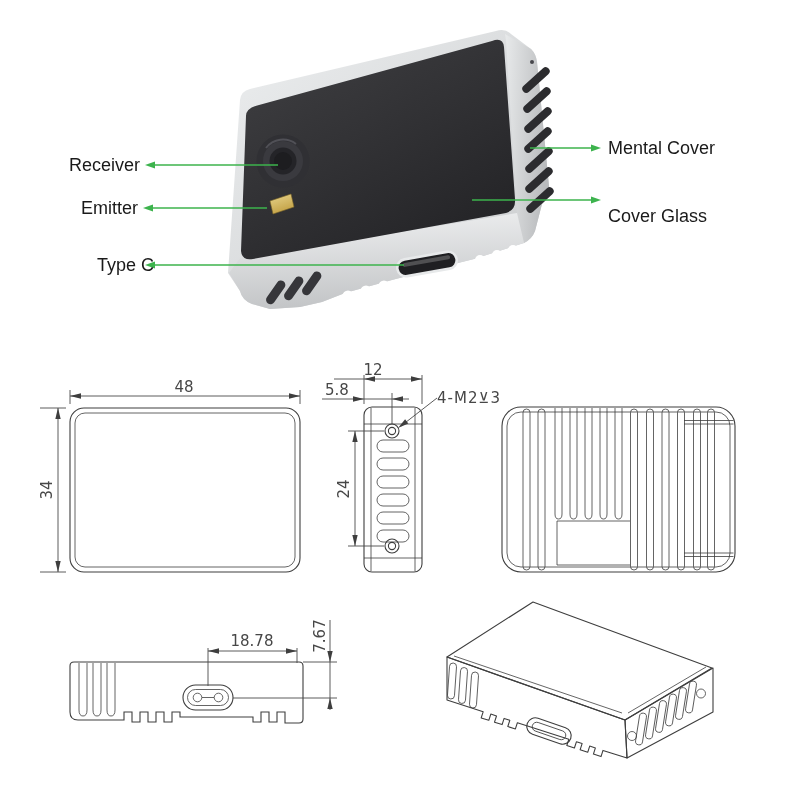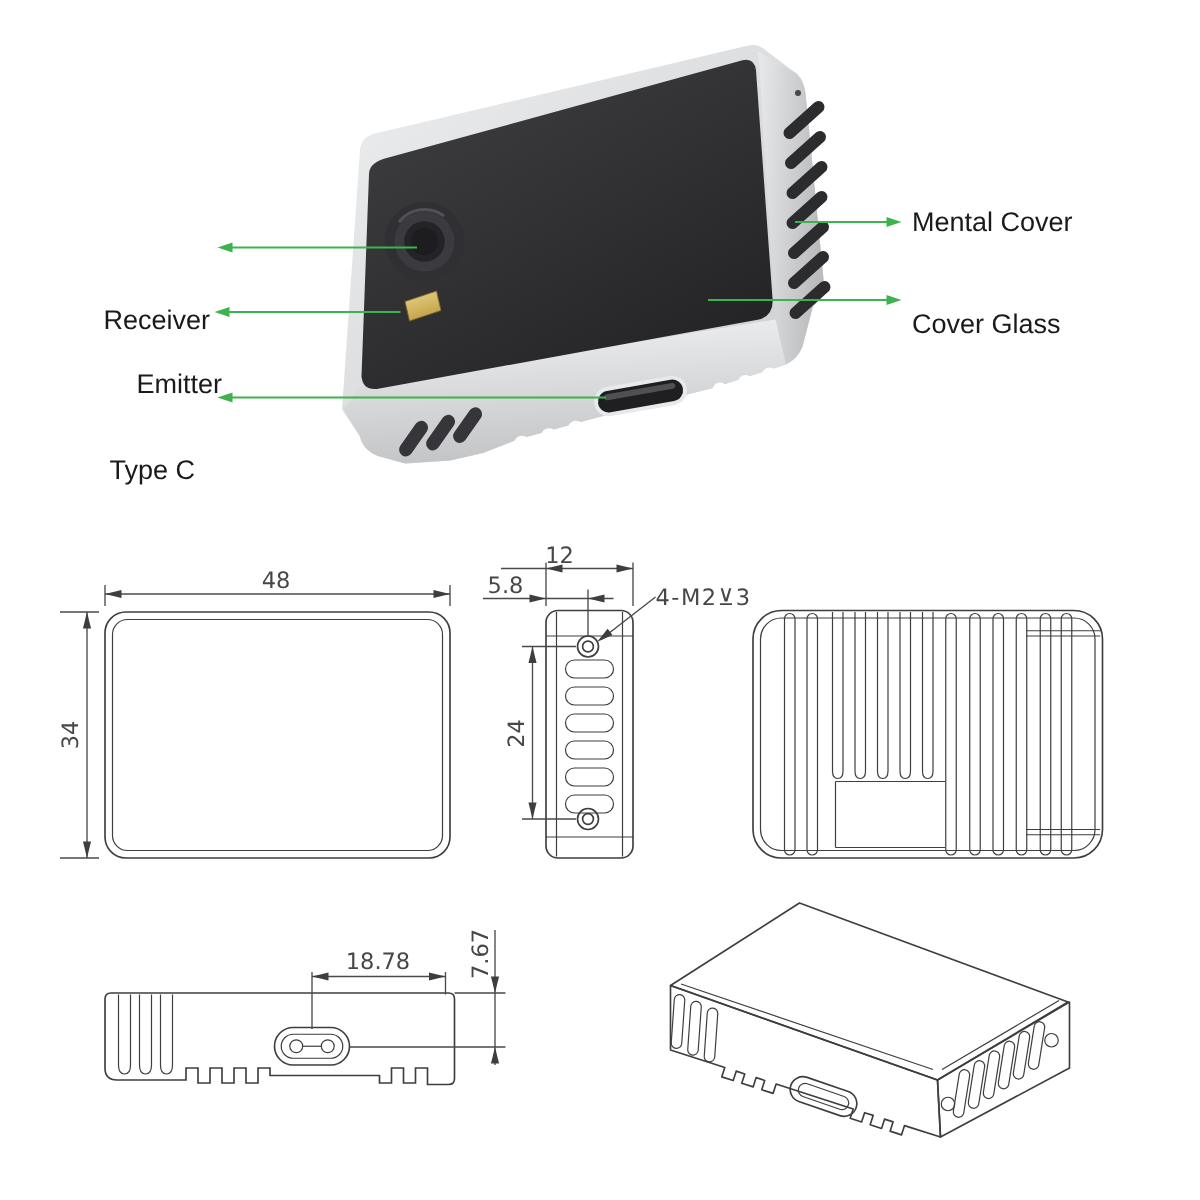--- a/index.html
+++ b/index.html
@@ -1,21 +1,21 @@
 <!DOCTYPE html>
 <html><head>
 <meta charset="utf-8">
 <style>
   html,body{margin:0;padding:0;background:#ffffff;}
   .sheet{position:relative;width:800px;height:800px;background:#ffffff;overflow:hidden;
          font-family:"Liberation Sans",sans-serif;}
   #art{position:absolute;left:0;top:0;}
   .callout{position:absolute;font-size:18px;line-height:20px;color:#1a1a1a;
            font-family:"Liberation Sans",sans-serif;white-space:nowrap;}
-  .callout.right-align{text-align:right;margin-top:48px;}
+  .callout.right-align{text-align:right;}
   
   .cad{stroke:#3e3e3e;stroke-width:1.1;fill:none;}
   .cad-thin{stroke:#3e3e3e;stroke-width:0.8;fill:none;}
   .dimline{stroke:#4a4a4a;stroke-width:0.9;fill:none;}
   .dimarrow{fill:#3e3e3e;stroke:none;}
   .dimtext{font-family:"DejaVu Sans",sans-serif;font-size:15px;fill:#474747;}
   .greenline{stroke:#3cb34d;stroke-width:1.4;fill:none;}
   .greenarrow{fill:#3cb34d;stroke:none;}
 </style>
 </head>
@@ -245,18 +245,18 @@
       <rect x="-3.5" y="-16" width="7" height="32" rx="3.5" transform="translate(671,710) rotate(9)"></rect>
       <rect x="-3.5" y="-16" width="7" height="32" rx="3.5" transform="translate(681,703.5) rotate(9)"></rect>
       <rect x="-3.5" y="-16" width="7" height="32" rx="3.5" transform="translate(691,697) rotate(9)"></rect>
     </g>
     <circle class="cad-thin" cx="632" cy="736" r="4.5"></circle>
     <circle class="cad-thin" cx="701" cy="693.5" r="4.5"></circle>
   </g>
 </svg>
 
 <div class="callout right-align" style="left:20px;top:155px;width:120px;">Receiver</div>
-<div class="callout right-align" style="left:30px;top:198px;width:118px;">Emitter</div>
-<div class="callout right-align" style="left:8px;top:255px;width:122px;text-align:right;">Type C</div>
+<div class="callout right-align" style="left:20px;top:198px;width:118px;">Emitter</div>
+<div class="callout right-align" style="left:32px;top:255px;width:122px;text-align:right;">Type C</div>
 <div class="callout" style="left:608px;top:138px;">Mental Cover</div>
 <div class="callout" style="left:608px;top:190px;margin-top:16px;">Cover Glass</div>
 
 </div>
 
 </body></html>

